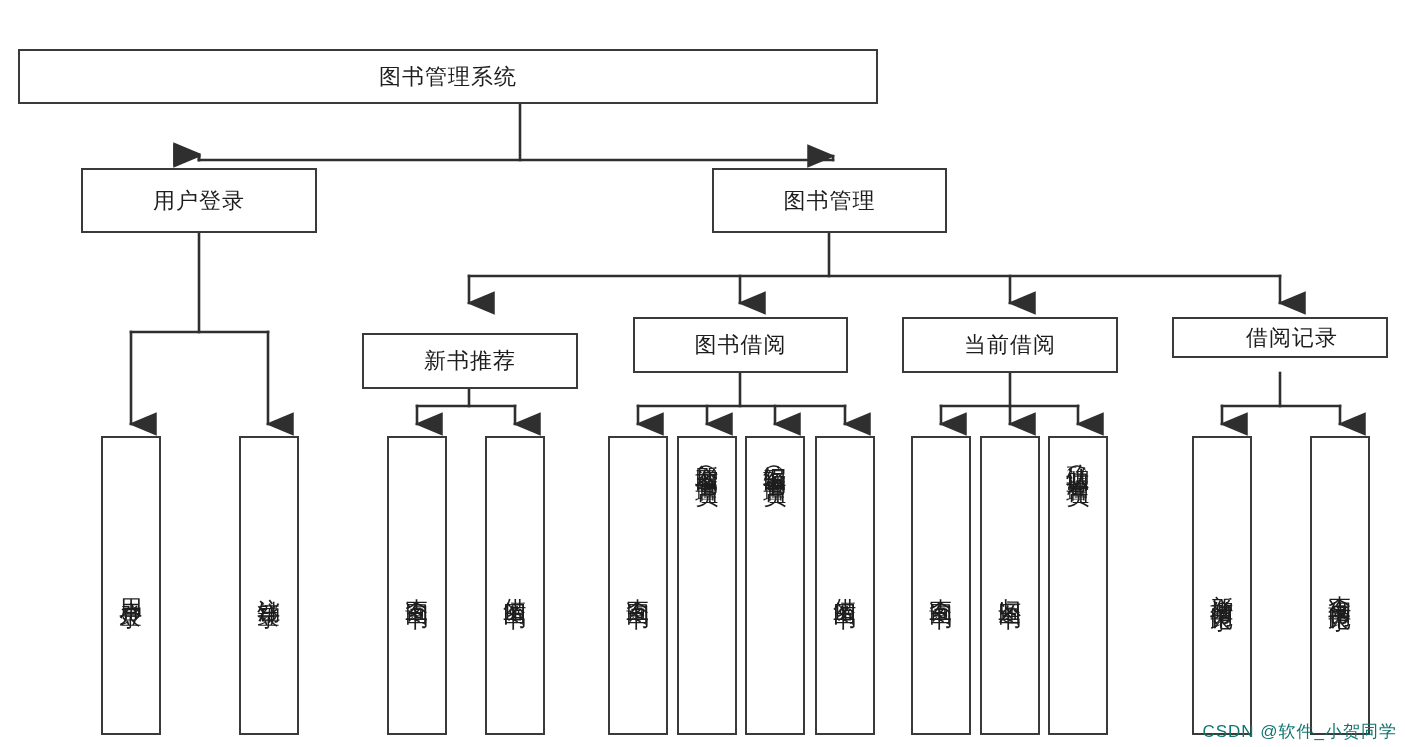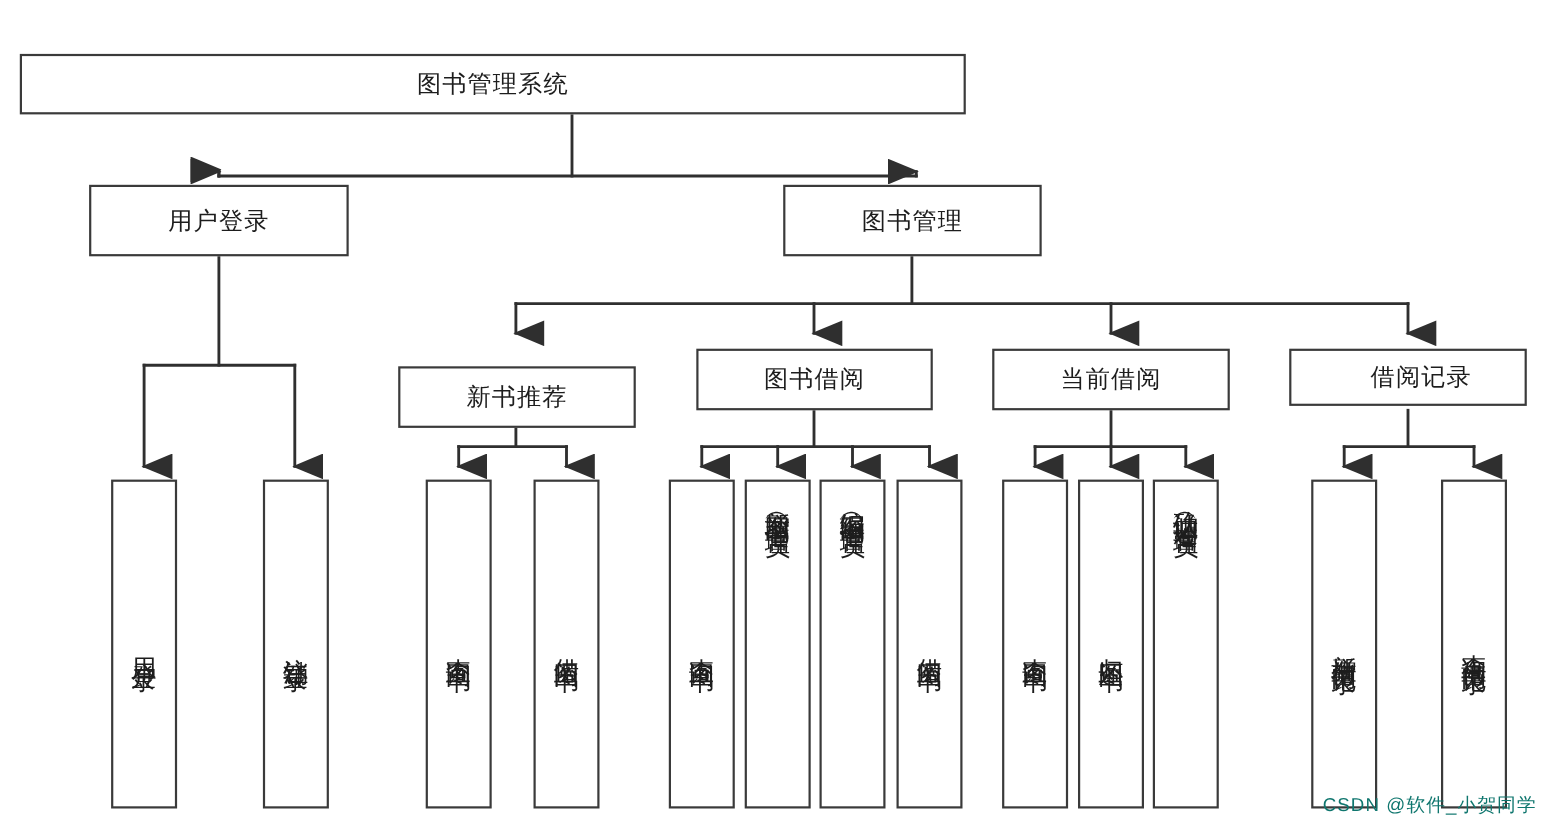--- a/index.html
+++ b/index.html
@@ -130,21 +130,21 @@
 
   <div class="node h" style="left:362px;top:317px;width:216px;height:56px;margin-top:16px;">
     <span>新书推荐</span>
   </div>
   <div class="node h" style="left:633px;top:317px;width:215px;height:56px;">
     <span>图书借阅</span>
   </div>
   <div class="node h" style="left:902px;top:317px;width:216px;height:56px;">
     <span>当前借阅</span>
   </div>
-  <div class="node h" style="left:1172px;top:317px;width:216px;height:52px;padding-left:24px;">
+  <div class="node h" style="left:1172px;top:317px;width:216px;height:41px;padding-left:24px;">
     <span>借阅记录</span>
   </div>
 
   <div class="node v mid" style="left:101px;top:436px;width:60px;height:299px;">
     <span class="vtext">用户登录</span>
   </div>
   <div class="node v mid" style="left:239px;top:436px;width:60px;height:299px;">
     <span class="vtext">注销登录</span>
   </div>
 

